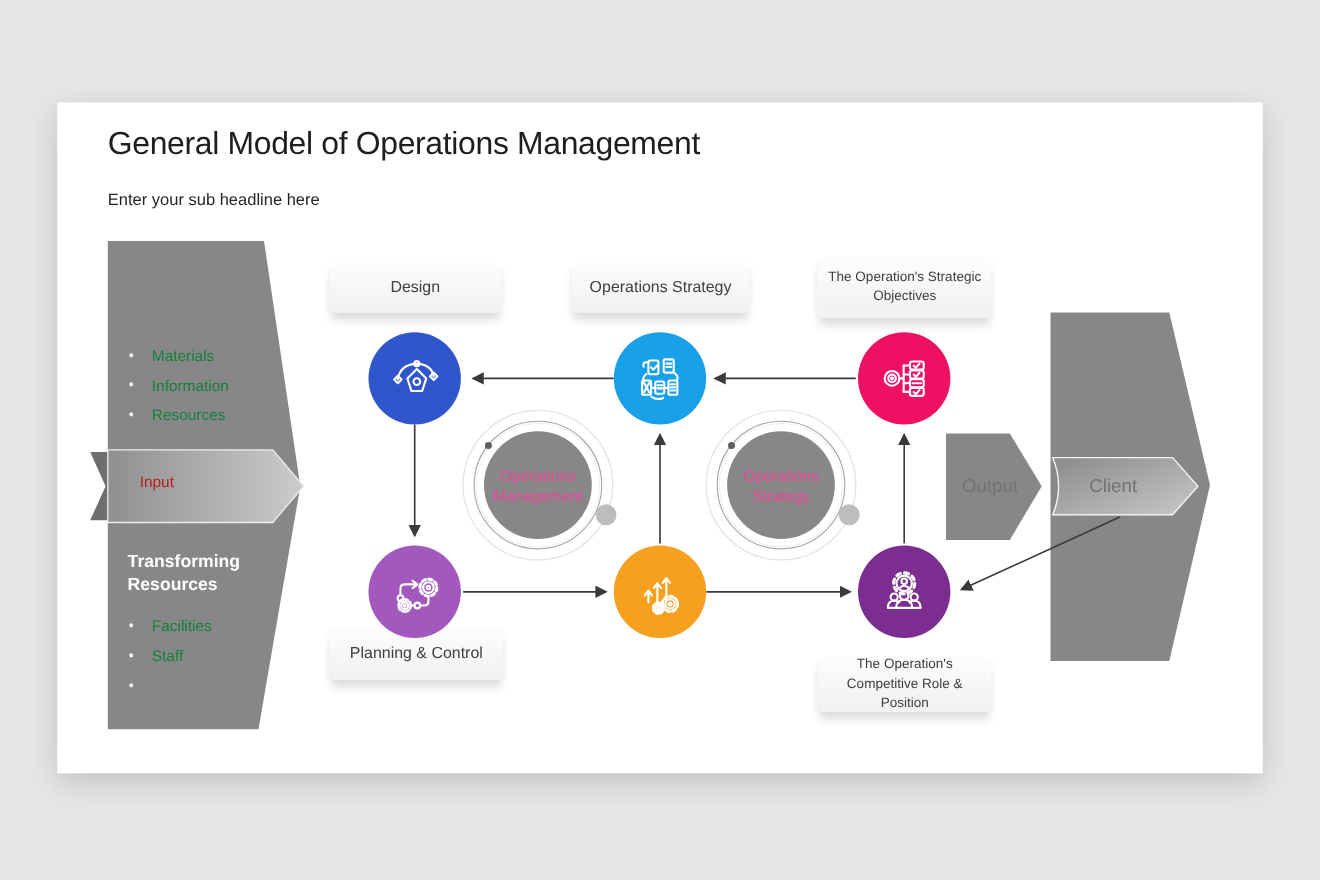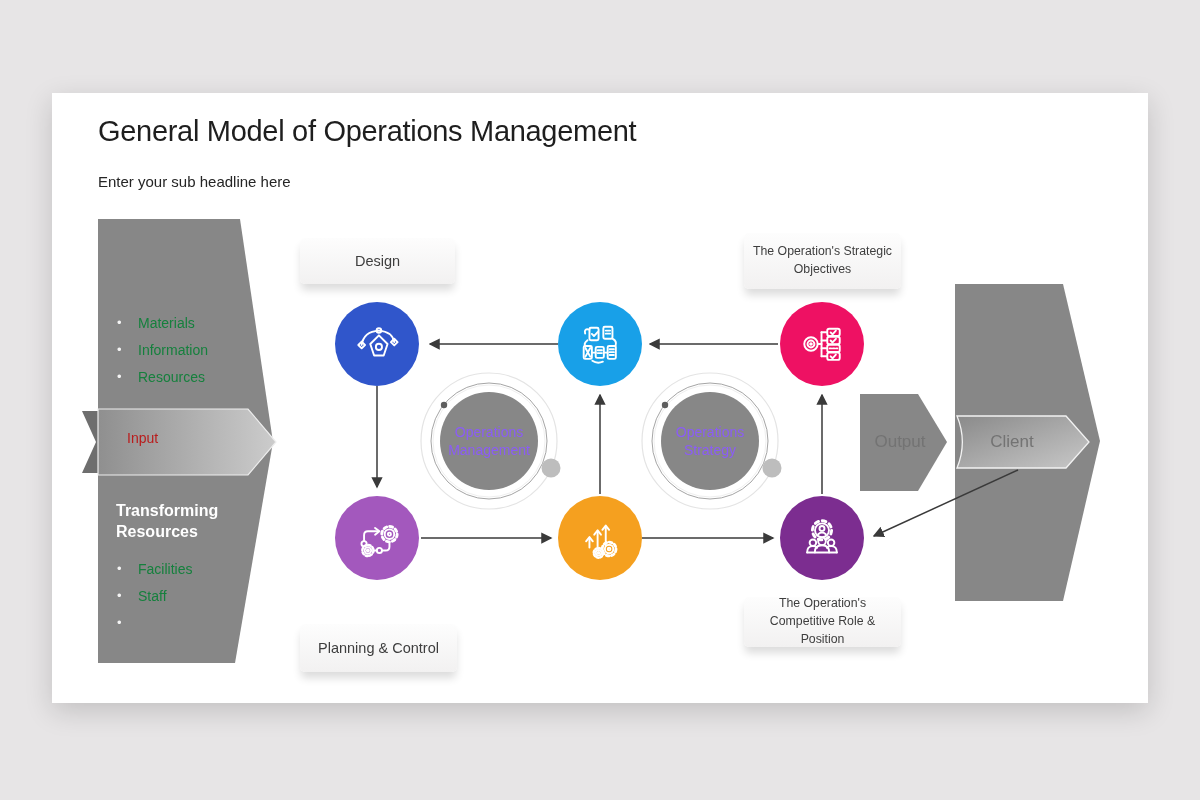--- a/index.html
+++ b/index.html
@@ -51,21 +51,21 @@
   }
   .node svg{display:block;}
   .n-design{background:var(--node-design);}
   .n-strategy{background:var(--node-strategy);}
   .n-objectives{background:var(--node-objectives);}
   .n-planning{background:var(--node-planning);}
   .n-improvement{background:var(--node-improvement);}
   .n-role{background:var(--node-role);}
   
   .hub-label{
-    width:120px;text-align:center;color:#8b5cf6;font-size:14px;line-height:1.3;
+    width:120px;text-align:center;color:#ec4899;font-size:14px;line-height:1.3;
   }
   .hub-label span{display:block;}
   .icon{stroke:#fff;fill:none;stroke-width:2;stroke-linecap:round;stroke-linejoin:round;}
 </style>
 </head>
 <body>
 
 <div class="slide">
 
   <div class="abs title">General Model of Operations Management</div>
@@ -140,25 +140,28 @@
     <li>Staff</li>
     <li></li>
   </ul>
 
   <div class="abs flow-label" style="left:808px;top:339px;width:80px;">Output</div>
   <div class="abs flow-label" style="left:905px;top:339px;width:110px;">Client</div>
 
   <div class="abs card" style="left:248px;top:145px;width:155px;height:46px;">
     <span>Design</span>
   </div>
+  <div class="abs card" style="left:468px;top:145px;width:161px;height:46px;">
+    <span>Operations Strategy</span>
+  </div>
   <div class="abs card tall" style="left:692px;top:140px;width:157px;height:56px;">
     <span>The Operation's Strategic Objectives</span>
   </div>
 
-  <div class="abs card" style="left:248px;top:531px;width:157px;height:48px;">
+  <div class="abs card" style="left:248px;top:477px;width:157px;height:48px;">
     <span>Planning &amp; Control</span>
   </div>
   <div class="abs card tall" style="left:692px;top:504px;width:157px;height:50px;">
     <span>The Operation's Competitive Role &amp; Position</span>
   </div>
 
   <div class="abs hub-label" style="left:377px;top:330px;">
     <span>Operations</span>
     <span>Management</span>
   </div>

